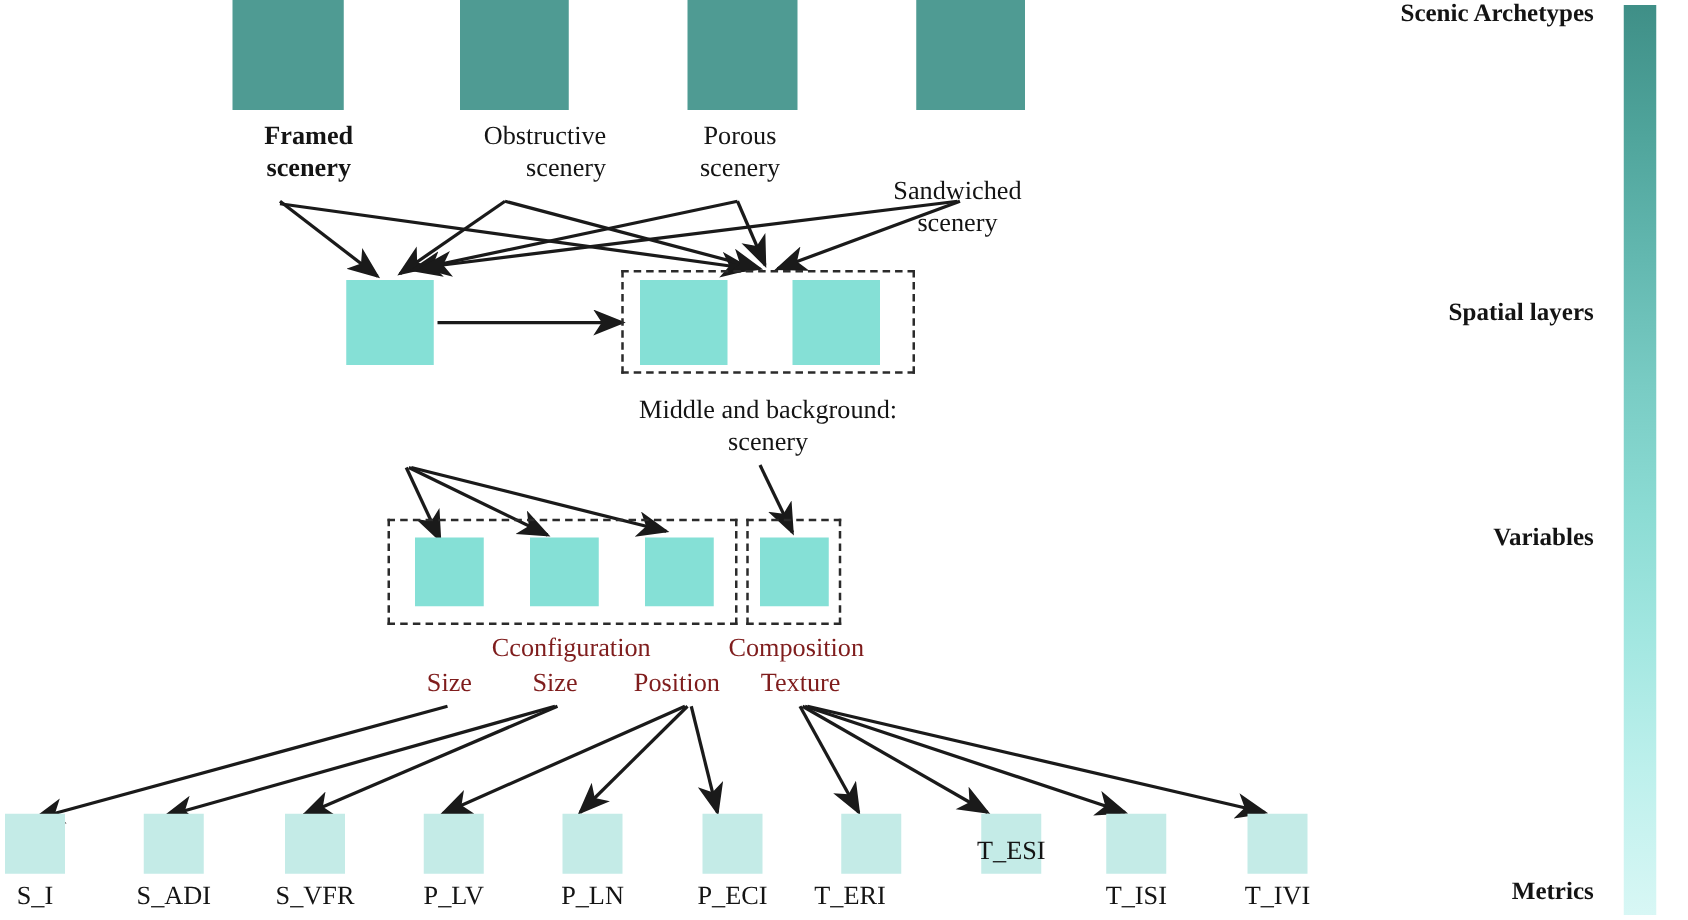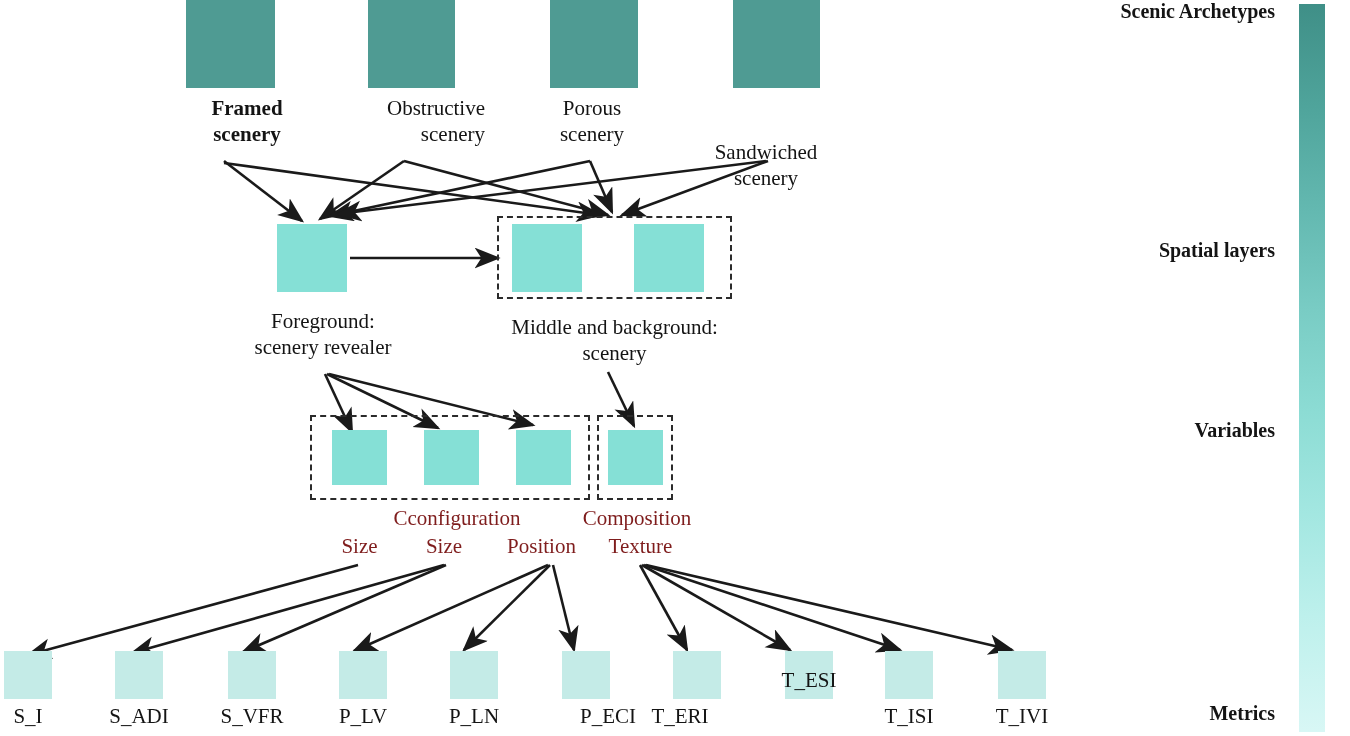--- a/index.html
+++ b/index.html
@@ -85,22 +85,20 @@
 
   <div class="sq sq-dark" style="left:550px;top:0px;width:88px;height:88px;"></div>
   <div class="lbl" style="left:519px;top:95px;width:146px;text-align:center;">Porous
 scenery</div>
 
   <div class="sq sq-dark" style="left:733px;top:0px;width:87px;height:88px;"></div>
   <div class="lbl" style="left:693px;top:95px;width:146px;margin-top:44px;">Sandwiched
 scenery</div>
 
   <div class="sq sq-mid" style="left:277px;top:224px;width:70px;height:68px;"></div>
-  <div class="lbl" style="left:238px;top:308px;width:170px;">Foreground:
-scenery  revealer</div>
 
   <div class="dashed" style="left:497px;top:216px;width:235px;height:83px;"></div>
   <div class="sq sq-mid" style="left:512px;top:224px;width:70px;height:68px;"></div>
   <div class="sq sq-mid" style="left:634px;top:224px;width:70px;height:68px;"></div>
   <div class="lbl" style="left:487px;top:314px;width:255px;">Middle and background:
 scenery</div>
 
   <div class="dashed" style="left:310px;top:415px;width:280px;height:85px;"></div>
   <div class="sq sq-mid" style="left:332px;top:430px;width:55px;height:55px;"></div>
   <div class="sq sq-mid" style="left:424px;top:430px;width:55px;height:55px;"></div>
@@ -126,21 +124,21 @@
   <div class="sq sq-light" style="left:228px;top:651px;width:48px;height:48px;"></div>
   <div class="lbl-metric" style="left:202px;top:704px;width:100px;">S_VFR</div>
 
   <div class="sq sq-light" style="left:339px;top:651px;width:48px;height:48px;"></div>
   <div class="lbl-metric" style="left:313px;top:704px;width:100px;">P_LV</div>
 
   <div class="sq sq-light" style="left:450px;top:651px;width:48px;height:48px;"></div>
   <div class="lbl-metric" style="left:424px;top:704px;width:100px;">P_LN</div>
 
   <div class="sq sq-light" style="left:562px;top:651px;width:48px;height:48px;"></div>
-  <div class="lbl-metric" style="left:536px;top:704px;width:100px;text-align:right;">P_ECI</div>
+  <div class="lbl-metric" style="left:536px;top:704px;width:100px;">P_ECI</div>
 
   <div class="sq sq-light" style="left:673px;top:651px;width:48px;height:48px;"></div>
   <div class="lbl-metric" style="left:630px;top:704px;width:100px;">T_ERI</div>
 
   <div class="sq sq-light" style="left:785px;top:651px;width:48px;height:48px;"></div>
   <div class="lbl-metric" style="left:759px;top:668px;width:100px;">T_ESI</div>
 
   <div class="sq sq-light" style="left:885px;top:651px;width:48px;height:48px;"></div>
   <div class="lbl-metric" style="left:859px;top:704px;width:100px;">T_ISI</div>
 

